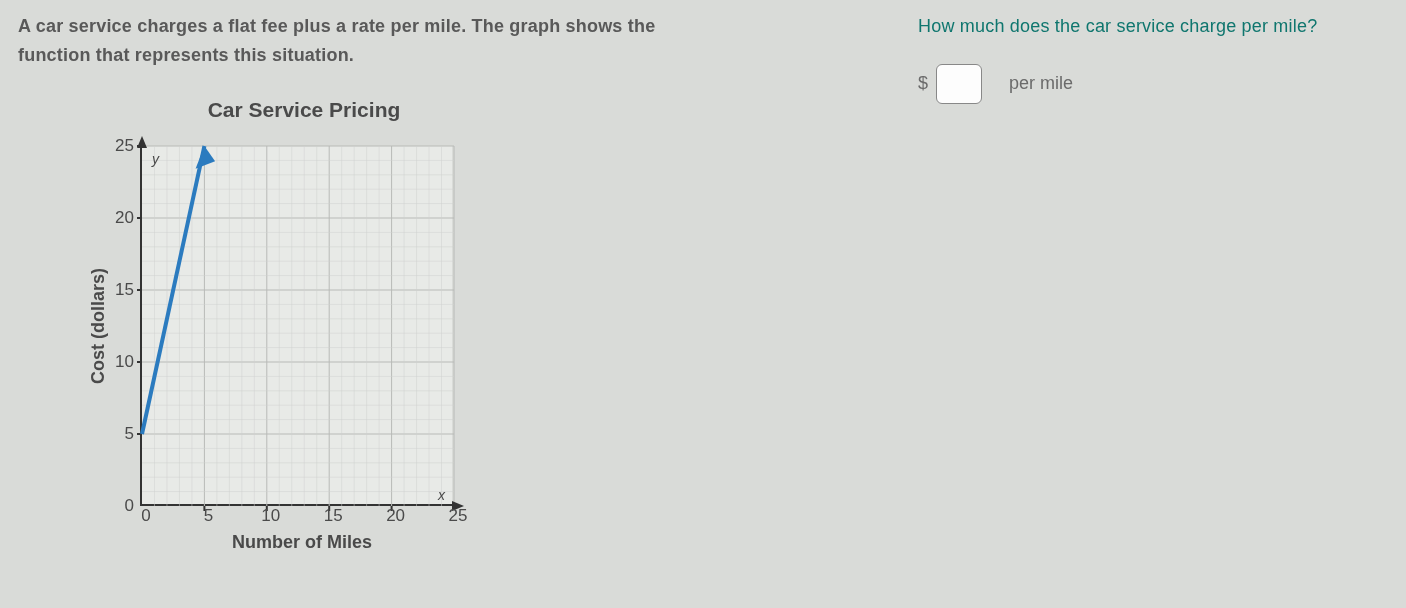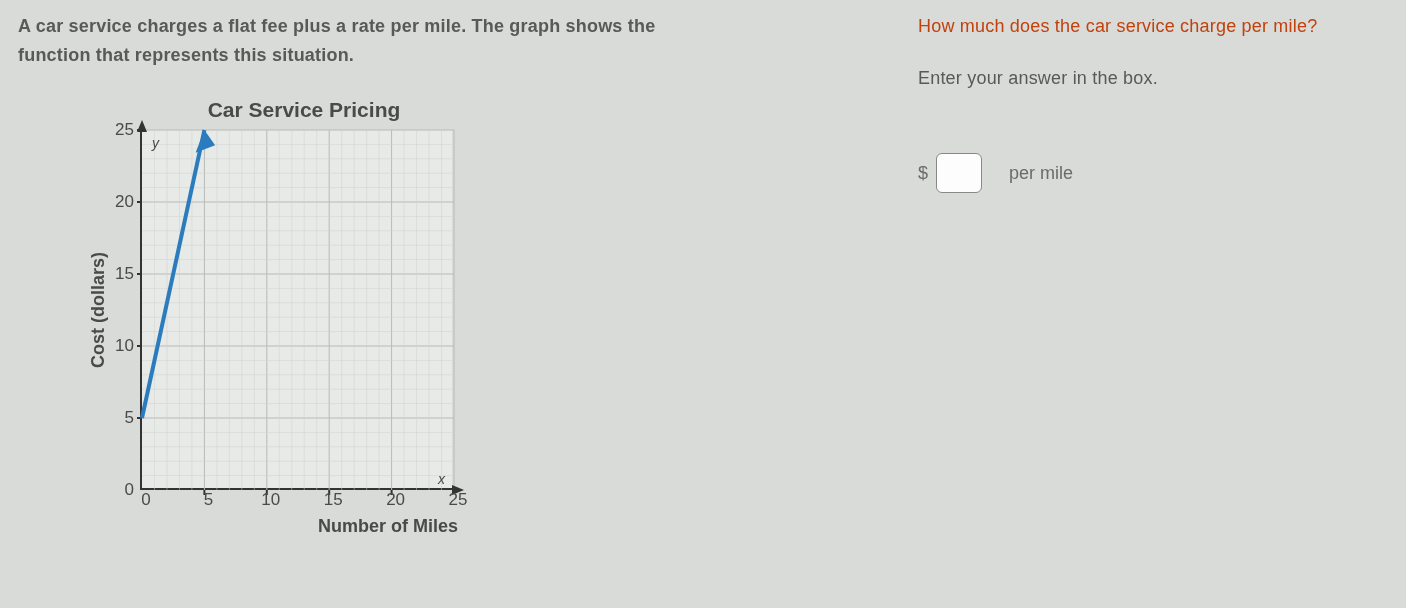--- a/index.html
+++ b/index.html
@@ -29,21 +29,21 @@
     .problem-text {
       font-size: 18px;
       color: #595959;
       letter-spacing: 0.2px;
       line-height: 1.6;
       margin-bottom: 18px;
       font-weight: bold;
     }
     .question-text {
       font-size: 18px;
-      color: #c2410c;
+      color: #0f766e;
       letter-spacing: 0.2px;
       line-height: 1.65;
       margin-bottom: 22px;
     }
     .instruction-text {
       font-size: 18px;
       color: #595959;
       letter-spacing: 0.2px;
       line-height: 1.65;
       margin-bottom: 60px;
@@ -72,21 +72,21 @@
       margin-left: 70px;
       margin-top: 10px;
     }
     .chart-title {
       font-size: 21px;
       font-weight: bold;
       color: #4a4a4a;
       text-align: center;
       width: 312px;
       margin-left: 60px;
-      margin-bottom: 8px;
+      margin-bottom: 24px;
     }
     .chart-body {
       display: flex;
       align-items: center;
     }
     .ylabel {
       writing-mode: vertical-rl;
       transform: rotate(180deg);
       font-size: 18px;
       font-weight: bold;
@@ -125,21 +125,21 @@
       font-size:17px;
       color:#4a4a4a;
       position:relative;
       height:24px;
     }
     .xticks span { position:absolute; transform:translateX(-50%);}
     .xlabel {
       font-size:18px;
       font-weight:bold;
       color:#4a4a4a;
-      text-align:right;
+      text-align:center;
       width:312px;
       margin-top:2px;
     }
     .bottom-row { margin-left: calc(6px + 18px + 6px + 28px); }
   </style>
 </head>
 <body>
 
 <div class="container">
   <div class="left-col">
@@ -257,20 +257,19 @@
           <span style="left:249.6px">20</span>
           <span style="left:312px">25</span>
         </div>
         <div class="xlabel">Number of Miles</div>
       </div>
     </div>
   </div>
 
   <div class="right-col">
     <div class="question-text">How much does the car service charge per mile?</div>
-    <div class="instruction-text">Enter your answer in the box.</div>
     <div class="answer-row">
       <span class="dollar">$</span>
       <input class="answer-input" type="text" value="" style="">
       <span class="per-mile">per mile</span>
     </div>
   </div>
 </div>
 
 </body></html>

